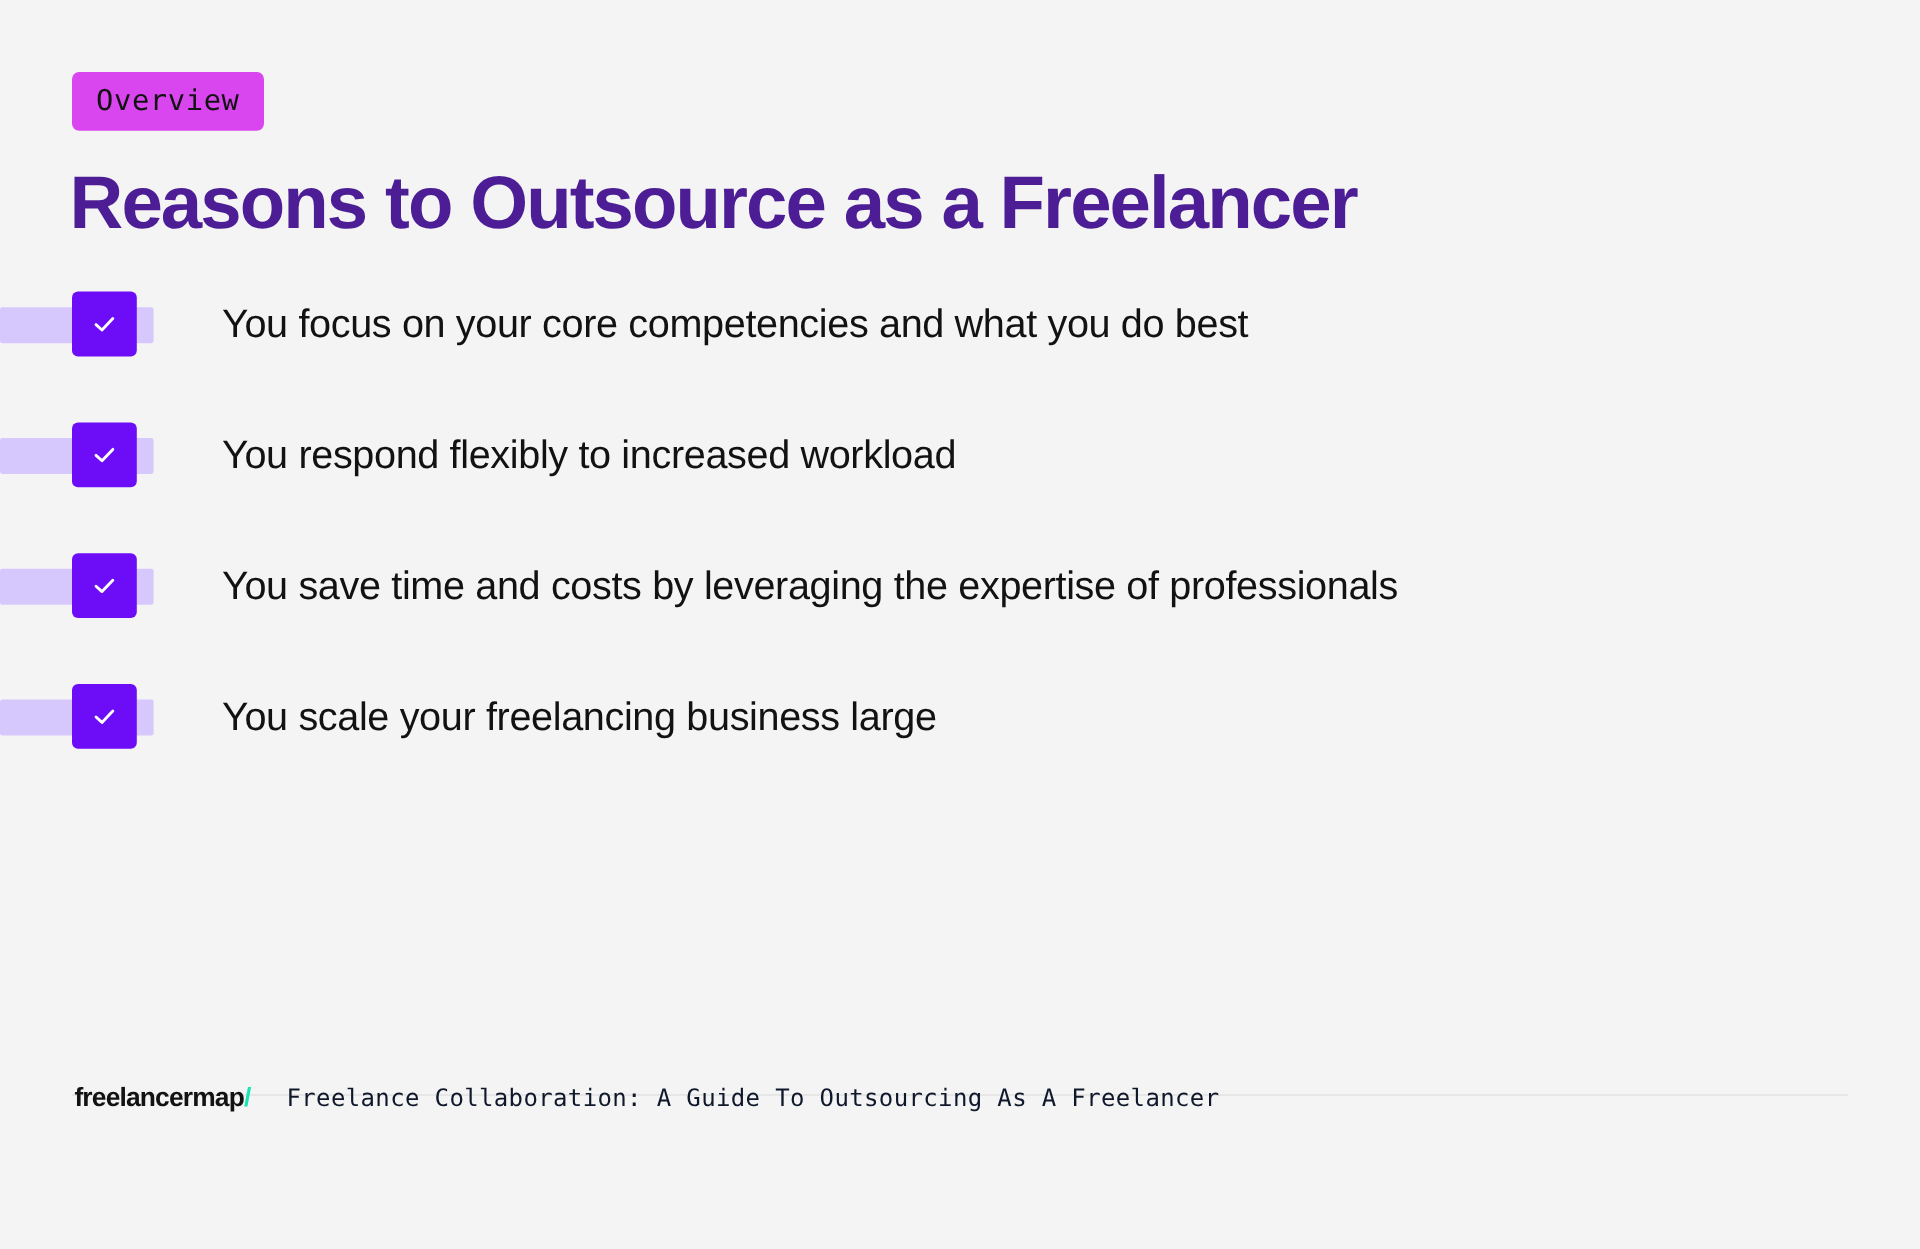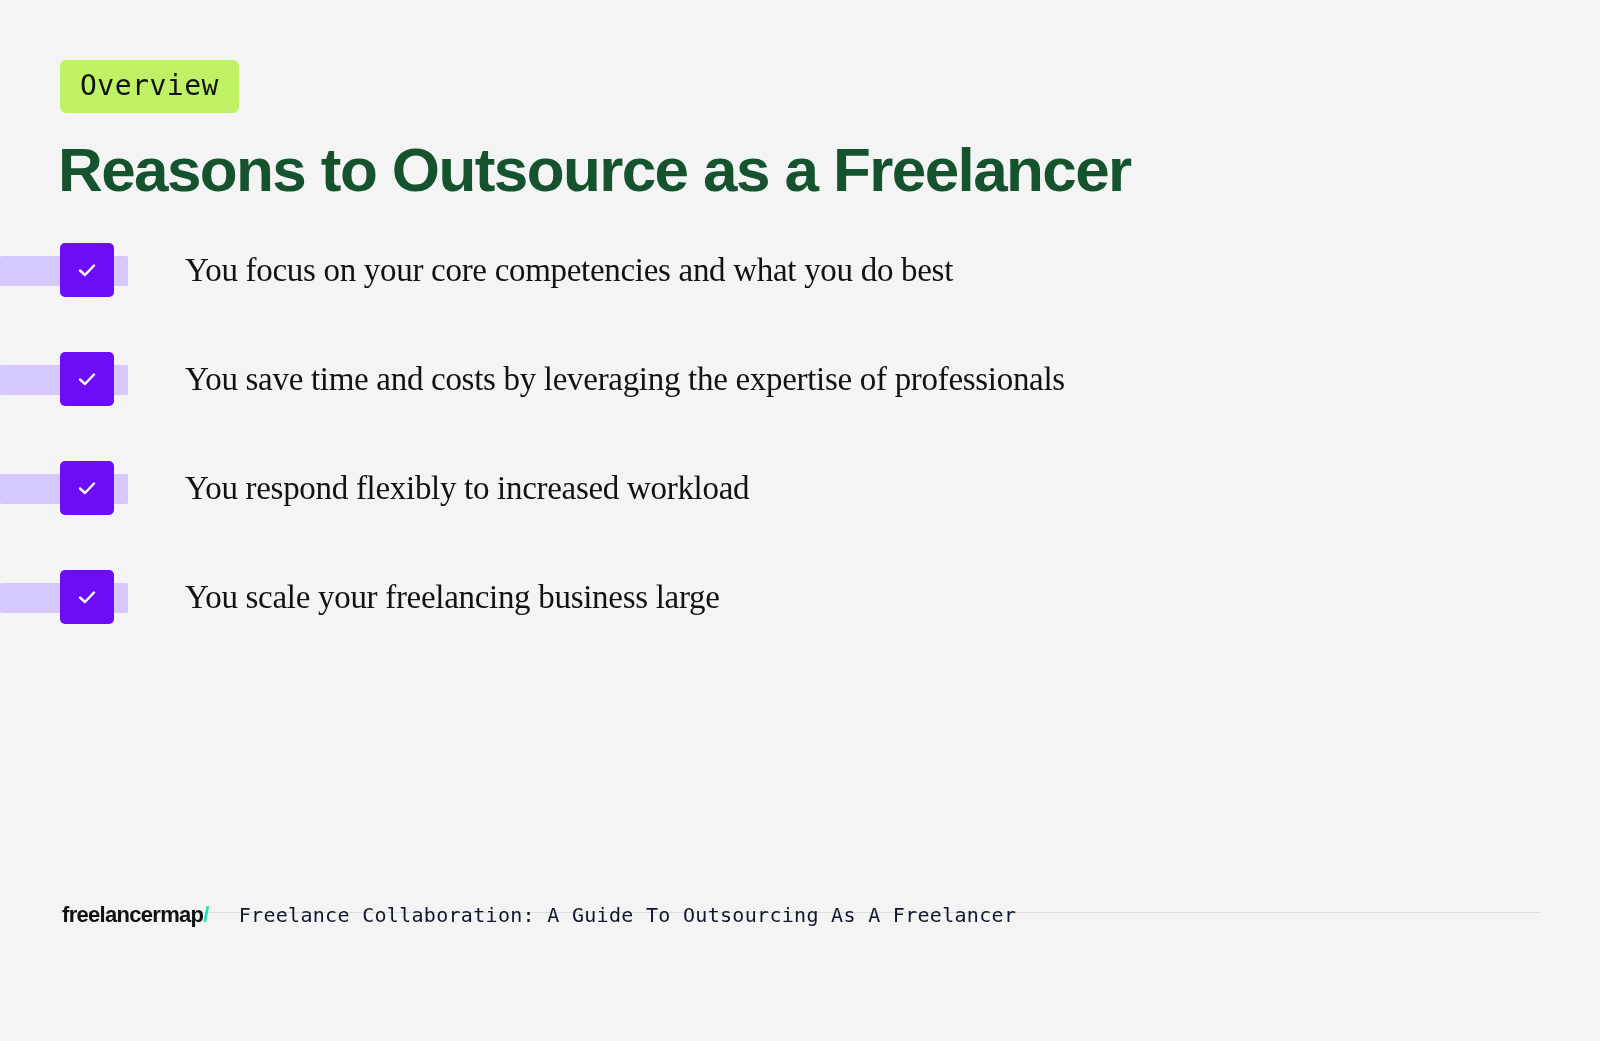--- a/index.html
+++ b/index.html
@@ -21,50 +21,49 @@
     width: 1600px;
     height: 1041px;
     box-sizing: border-box;
   }
 
   
   .badge {
     position: absolute;
     left: 60px;
     top: 60px;
-    background: #bef264;
+    background: #d946ef;
     border-radius: 6px;
     padding: 12px 20px 13px 20px;
     font-family: "DejaVu Sans Mono", monospace;
-    font-size: 28px;
+    font-size: 24px;
     letter-spacing: 0.5px;
     color: #121212;
     line-height: 1;
   }
 
   .title {
     position: absolute;
     left: 58px;
     top: 118px;
     font-size: 62px;
     font-weight: 700;
     letter-spacing: -1.6px;
-    color: #14532d;
+    color: #4c1d95;
     line-height: 1.15;
     white-space: nowrap;
     margin-top: 16px;
   }
 
   
   .list {
     position: absolute;
     left: 0;
     top: 243px;
     width: 1600px;
-    font-family: Liberation Serif, serif;
   }
 
   .list-item {
     position: relative;
     height: 109px;
     display: flex;
     align-items: flex-start;
   }
 
   .check-wrap {
@@ -179,35 +178,35 @@
       <div class="check-wrap">
         <div class="check-bar"></div>
         <div class="checkbox">
           <span>
             <svg width="22" height="22" viewBox="0 0 22 22" aria-hidden="true">
                 <path d="M4 11.5 L9 16 L18 6.5" fill="none" stroke="#ffffff" stroke-width="2.4" stroke-linecap="round" stroke-linejoin="round"></path>
               </svg>
           </span>
         </div>
       </div>
+      <div class="item-text">You respond flexibly to increased workload</div>
+    </div>
+
+    <div class="list-item">
+      <div class="check-wrap">
+        <div class="check-bar"></div>
+        <div class="checkbox">
+          <span>
+            <svg width="22" height="22" viewBox="0 0 22 22" aria-hidden="true">
+                <path d="M4 11.5 L9 16 L18 6.5" fill="none" stroke="#ffffff" stroke-width="2.4" stroke-linecap="round" stroke-linejoin="round"></path>
+              </svg>
+          </span>
+        </div>
+      </div>
       <div class="item-text">You save time and costs by leveraging the expertise of professionals</div>
-    </div>
-
-    <div class="list-item">
-      <div class="check-wrap">
-        <div class="check-bar"></div>
-        <div class="checkbox">
-          <span>
-            <svg width="22" height="22" viewBox="0 0 22 22" aria-hidden="true">
-                <path d="M4 11.5 L9 16 L18 6.5" fill="none" stroke="#ffffff" stroke-width="2.4" stroke-linecap="round" stroke-linejoin="round"></path>
-              </svg>
-          </span>
-        </div>
-      </div>
-      <div class="item-text">You respond flexibly to increased workload</div>
     </div>
 
 
     <div class="list-item">
       <div class="check-wrap">
         <div class="check-bar"></div>
         <div class="checkbox">
           <span>
             <svg width="22" height="22" viewBox="0 0 22 22" aria-hidden="true">
                 <path d="M4 11.5 L9 16 L18 6.5" fill="none" stroke="#ffffff" stroke-width="2.4" stroke-linecap="round" stroke-linejoin="round"></path>

